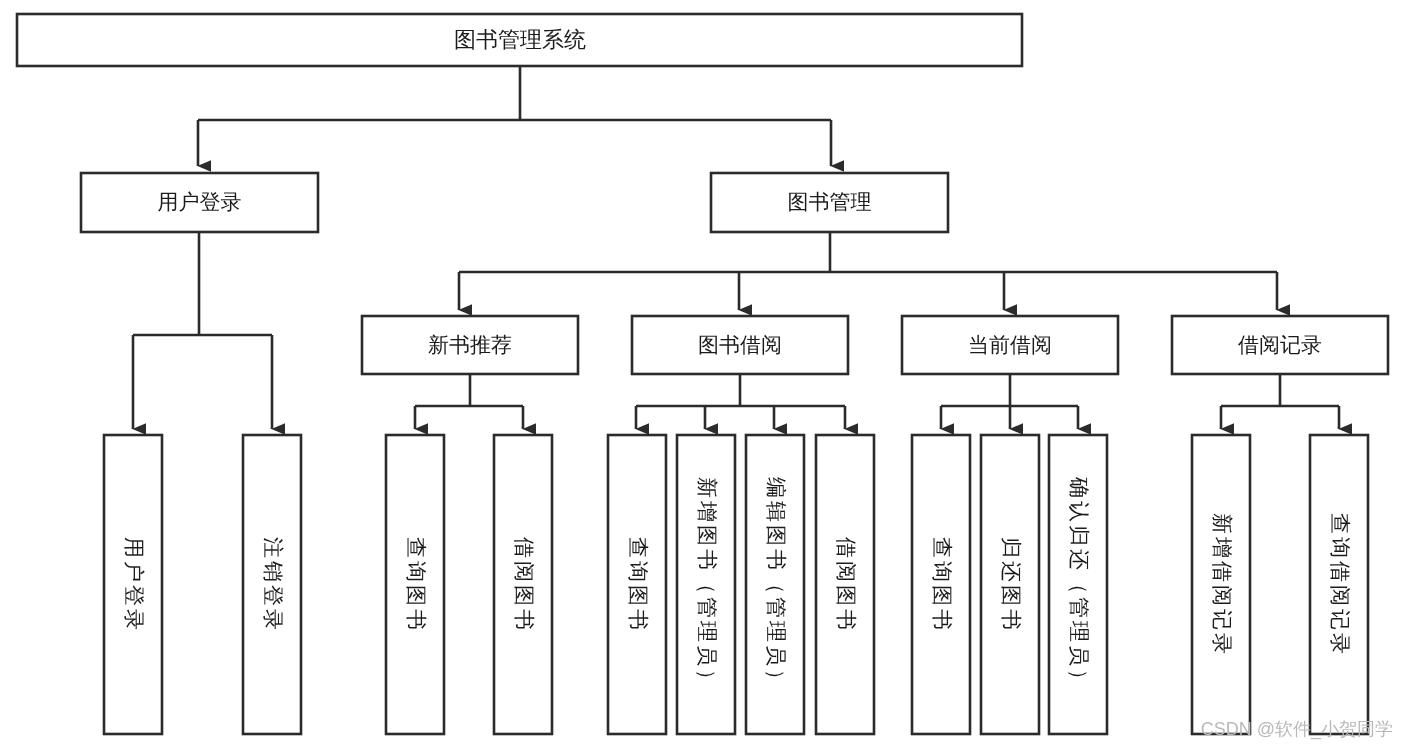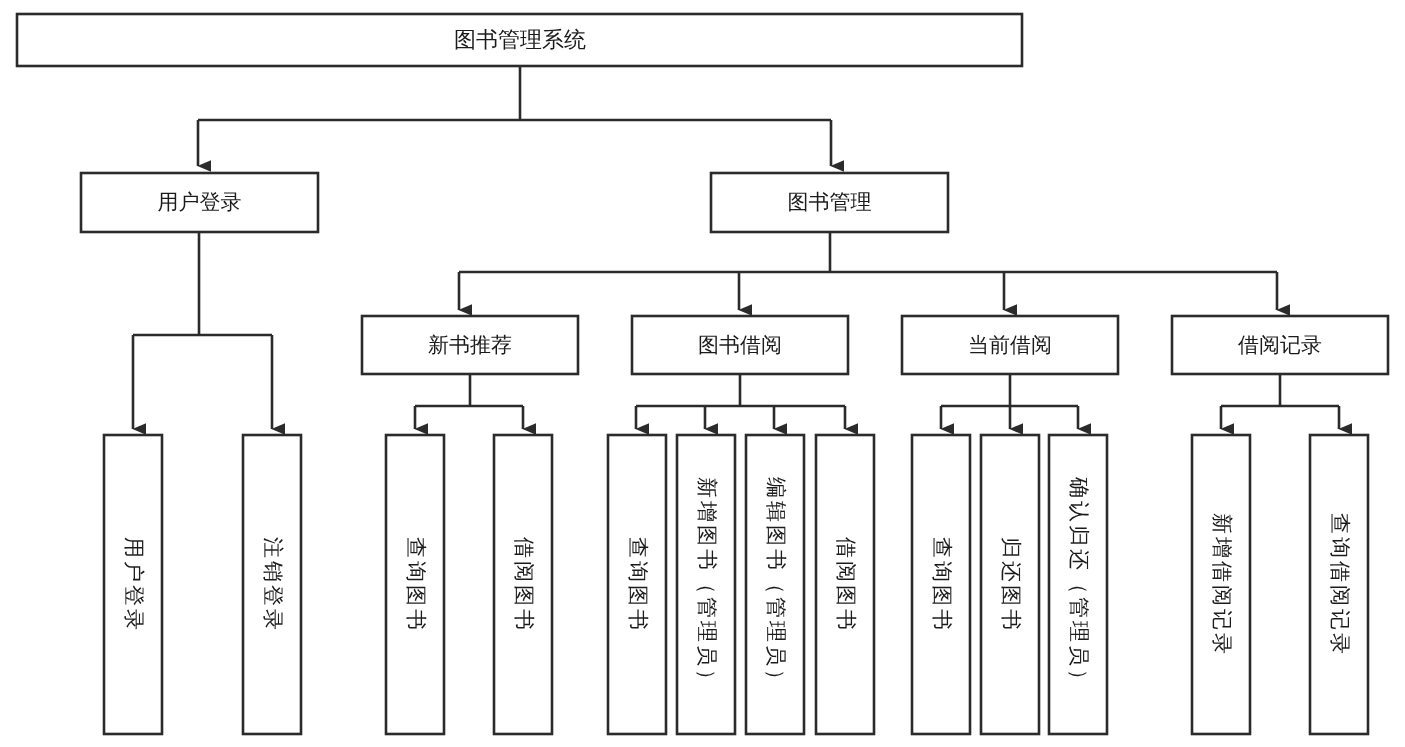--- a/index.html
+++ b/index.html
@@ -219,13 +219,14 @@
       <rect class="node-rect" x="1192" y="435" width="58" height="299"></rect>
       <text class="leaf-label" x="1221" y="585" transform="rotate(90 1221 585)">新增借阅记录</text>
     </g>
 
     <g>
       <rect class="node-rect" x="1310" y="435" width="58" height="299"></rect>
       <text class="leaf-label" x="1339" y="585" transform="rotate(90 1339 585)">查询借阅记录</text>
     </g>
   </svg>
 
+  <div class="watermark">CSDN @软件_小贺同学</div>
 </div>
 
 </body></html>

